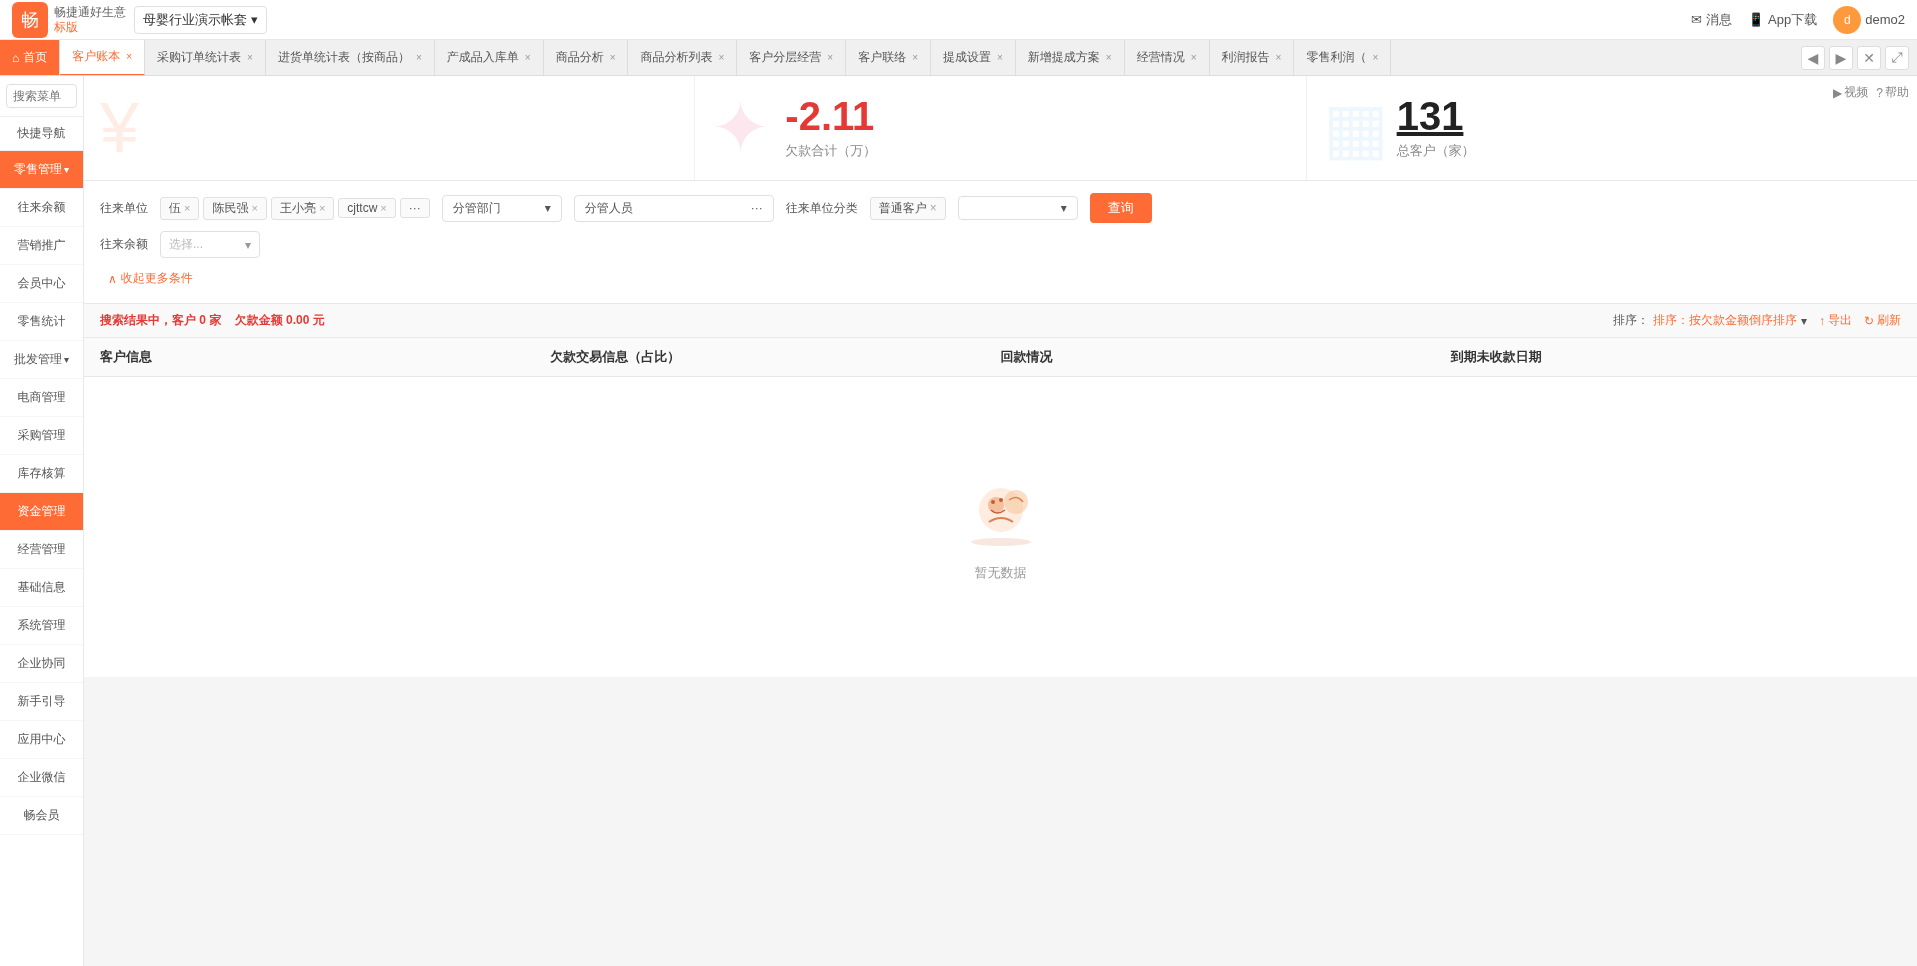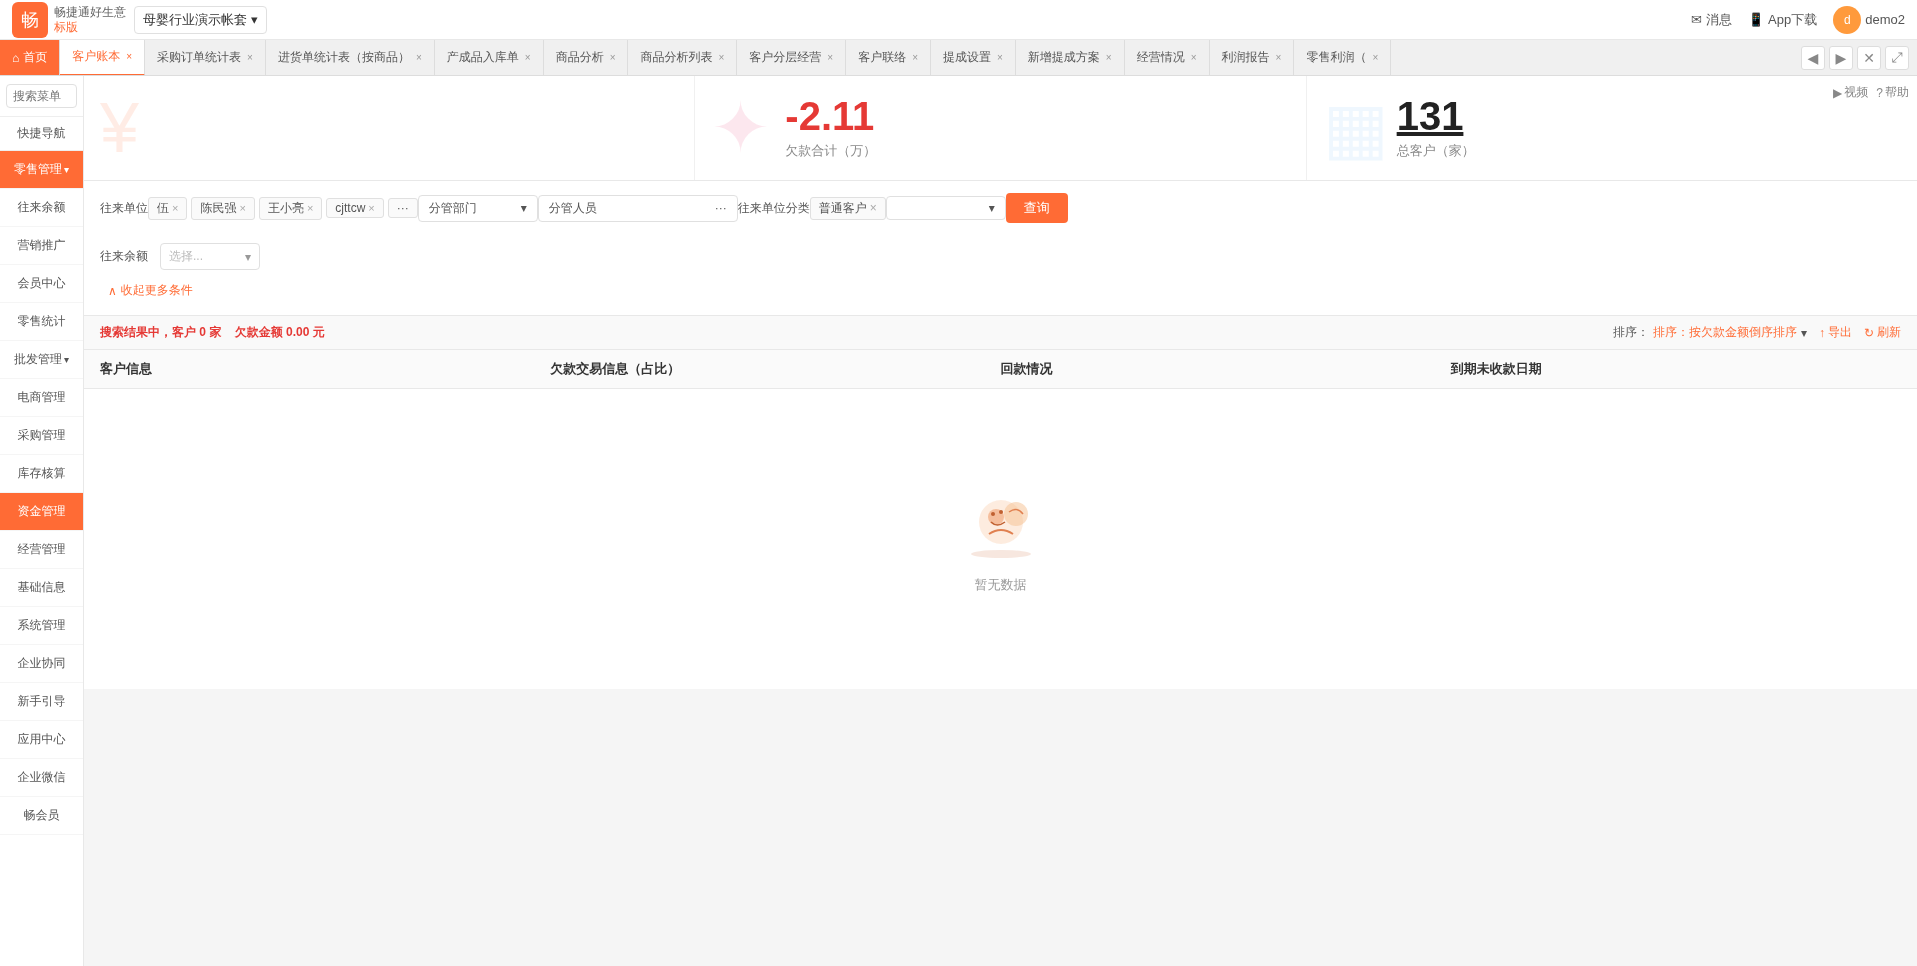--- a/index.html
+++ b/index.html
@@ -46,21 +46,21 @@
     .stat-block { flex: 1; padding: 20px 30px; display: flex; flex-direction: column; align-items: flex-start; border-right: 1px solid #f0f0f0; position: relative; }
     .stat-block:last-child { border-right: none; }
     .stat-value-red { font-size: 40px; font-weight: bold; color: #e53935; line-height: 1; }
     .stat-value-black { font-size: 40px; font-weight: bold; color: #222; line-height: 1; text-decoration: underline; }
     .stat-label { font-size: 13px; color: #888; margin-top: 6px; }
     .stat-help { position: absolute; top: 8px; right: 8px; display: flex; gap: 8px; font-size: 12px; color: #888; }
     .stat-help span { cursor: pointer; display: flex; align-items: center; gap: 2px; }
 
     
     .filters-section { background: #fff; padding: 12px 16px; border-bottom: 1px solid #e8e8e8; }
-    .filter-row { display: flex; align-items: center; margin-bottom: 20px; flex-wrap: wrap; }
+    .filter-row { display: flex; align-items: center; gap: 12px; margin-bottom: 8px; flex-wrap: wrap; }
     .filter-label { font-size: 12px; color: #555; white-space: nowrap; }
     .filter-tags { display: flex; align-items: center; gap: 4px; flex-wrap: wrap; }
     .filter-tag { display: flex; align-items: center; gap: 3px; padding: 2px 8px; border: 1px solid #e0e0e0; border-radius: 3px; font-size: 12px; background: #fafafa; color: #555; }
     .filter-tag .remove { color: #aaa; cursor: pointer; font-size: 11px; }
     .filter-select { display: flex; align-items: center; gap: 4px; padding: 4px 10px; border: 1px solid #e0e0e0; border-radius: 4px; font-size: 12px; color: #555; background: #fff; cursor: pointer; min-width: 120px; justify-content: flex-end; }
     .filter-select-wide { min-width: 200px; }
     .collapse-btn { display: flex; align-items: center; gap: 4px; font-size: 12px; color: #ff6b35; cursor: pointer; padding: 4px 8px; }
     .filter-row-2 { display: flex; align-items: center; gap: 12px; }
     .category-tag { display: flex; align-items: center; gap: 3px; padding: 2px 8px; border: 1px solid #e0e0e0; border-radius: 3px; font-size: 12px; background: #fafafa; color: #555; }
     .category-tag .remove { color: #aaa; cursor: pointer; }

